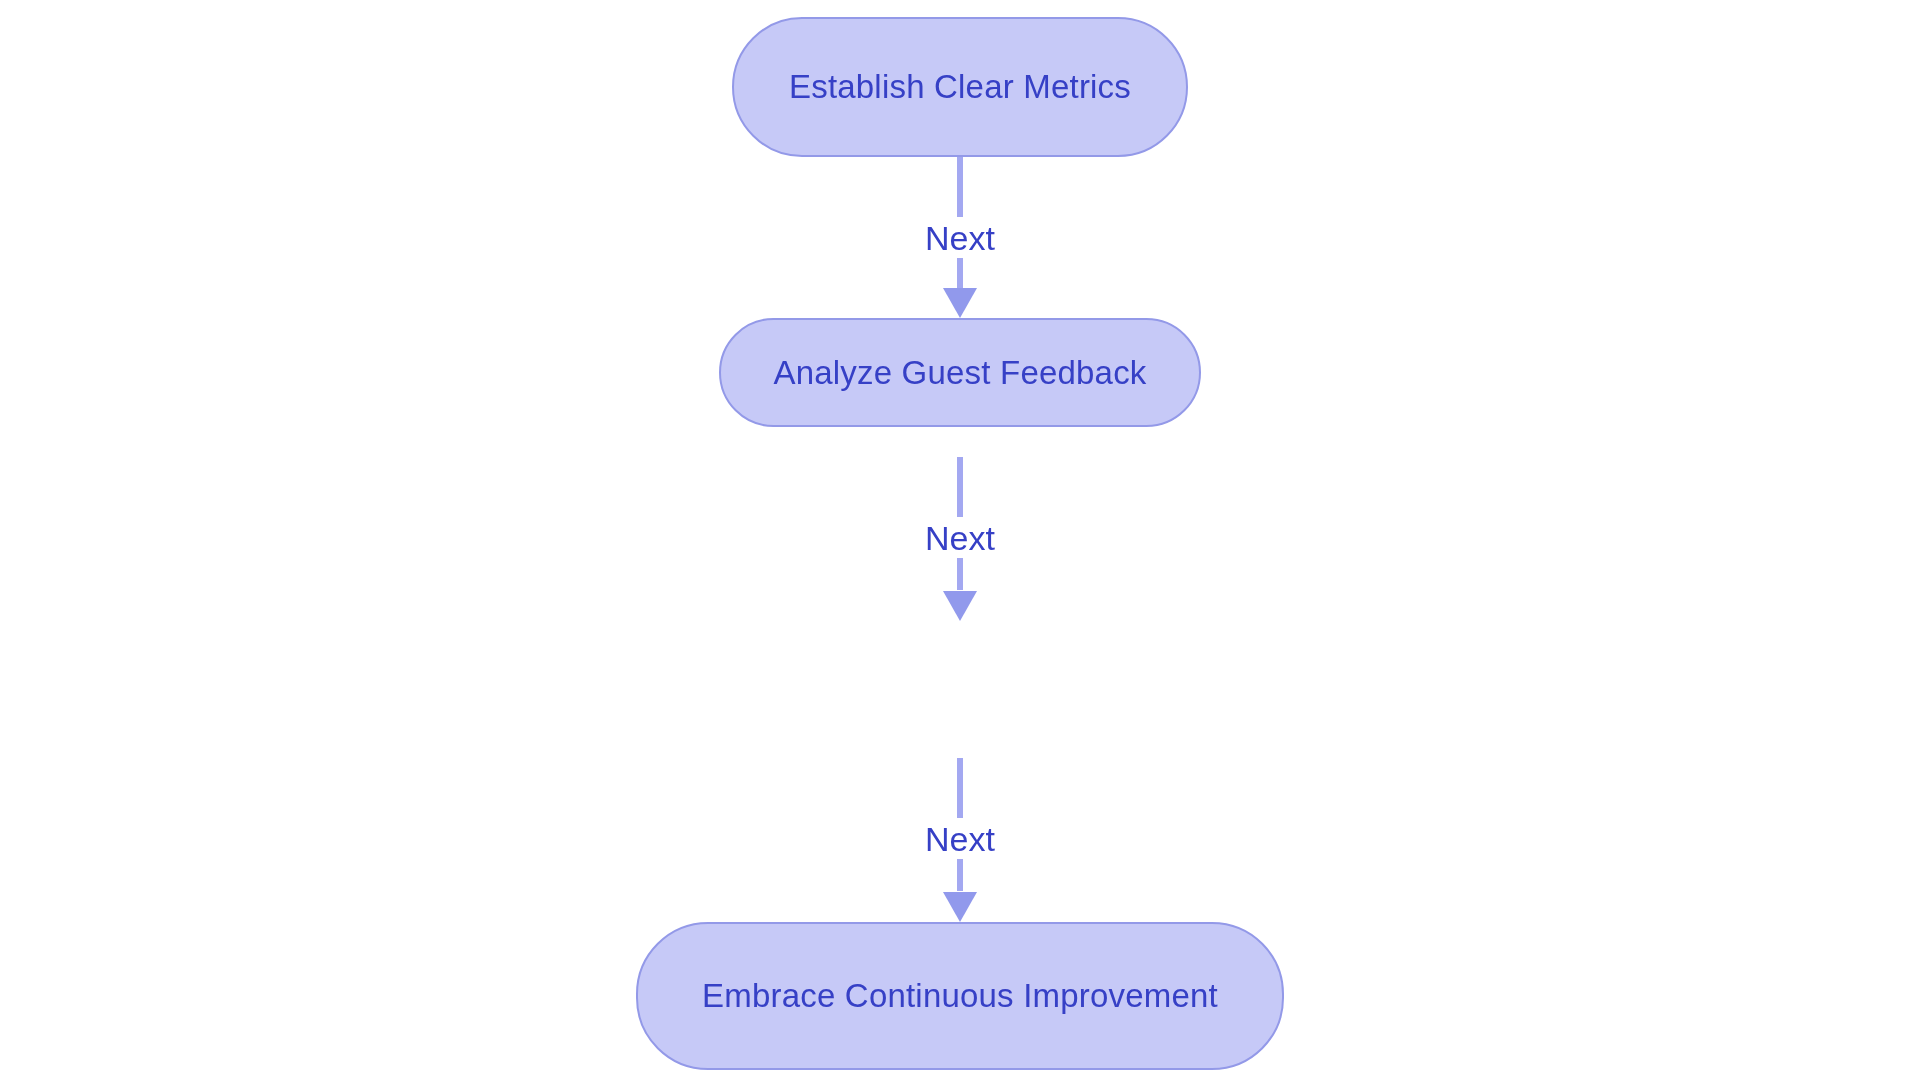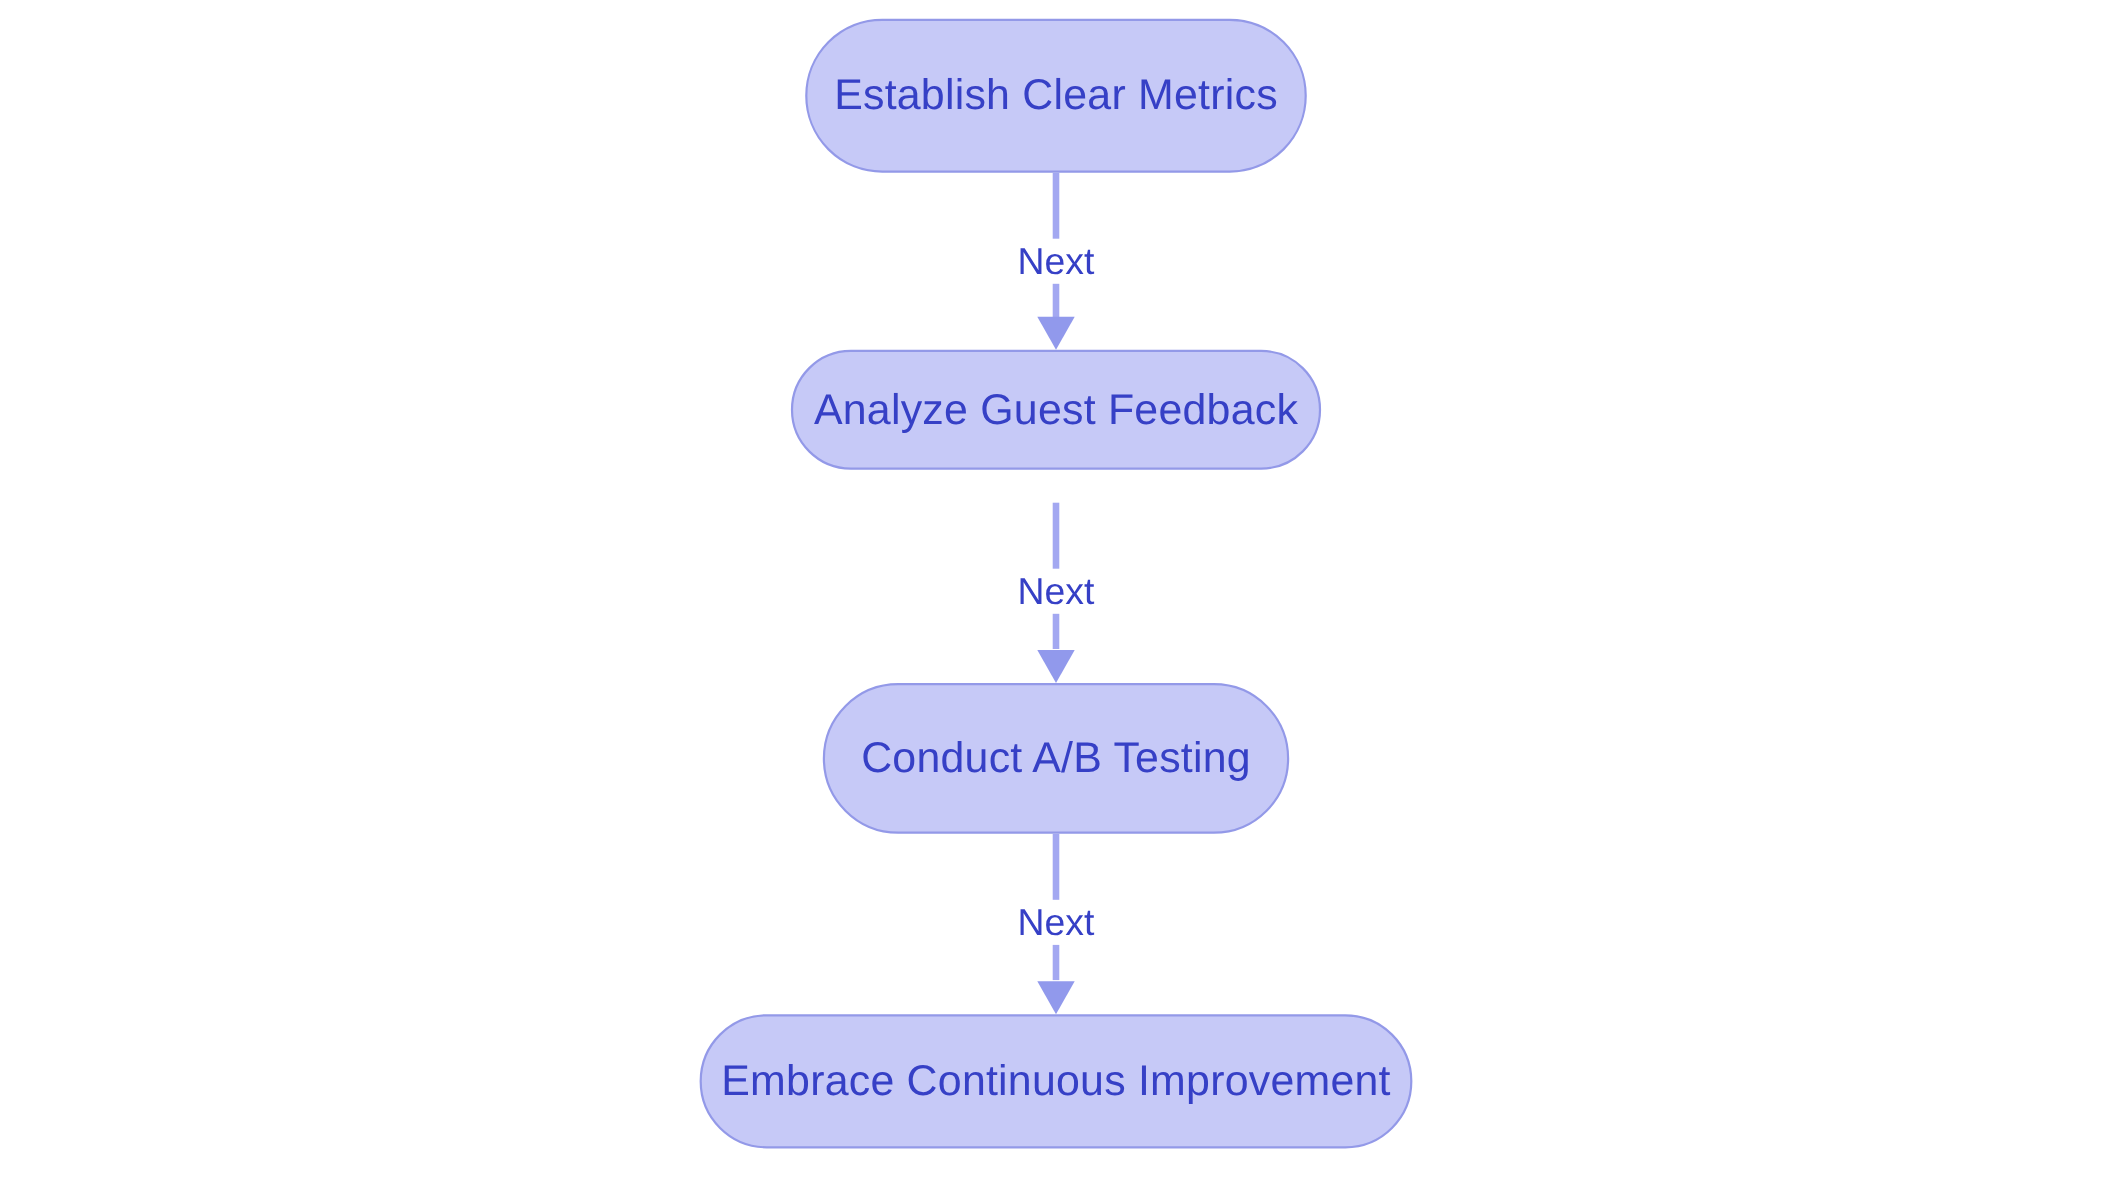--- a/index.html
+++ b/index.html
@@ -32,28 +32,28 @@
     position: absolute;
     background: var(--node-fill);
     border: 2px solid var(--node-border);
     border-radius: 72px;
     display: flex;
     align-items: center;
     justify-content: center;
   }
   .flow-node .node-label {
     color: var(--node-text);
-    font-size: 39px;
+    font-size: 33px;
     letter-spacing: 0.2px;
     white-space: nowrap;
   }
   .node-1 { left: 732px; top: 17px;  width: 456px; height: 140px; }
   .node-2 { left: 719px; top: 318px; width: 482px; height: 109px; }
   .node-3 { left: 748px; top: 621px; width: 424px; height: 137px; }
-  .node-4 { left: 636px; top: 922px; width: 648px; height: 122px; }
+  .node-4 { left: 636px; top: 922px; width: 648px; height: 148px; }
 
   .connector {
     position: absolute;
     left: 900px;
     width: 120px;
   }
   .conn-1 { top: 157px; height: 161px; }
   .conn-2 { top: 457px; height: 164px; }
   .conn-3 { top: 758px; height: 164px; }
 
@@ -108,23 +108,20 @@
     <span class="node-label">Analyze Guest Feedback</span>
   </div>
 
   <div class="connector conn-2">
     <div class="edge-seg seg-top"></div>
     <div class="edge-label">Next</div>
     <div class="edge-seg seg-bottom"></div>
     <div class="arrowhead"></div>
   </div>
 
-  <div class="flow-node node-3">
-    <span class="node-label">Conduct A/B Testing</span>
-  </div>
 
   <div class="connector conn-3">
     <div class="edge-seg seg-top"></div>
     <div class="edge-label">Next</div>
     <div class="edge-seg seg-bottom"></div>
     <div class="arrowhead"></div>
   </div>
 
   <div class="flow-node node-4">
     <span class="node-label">Embrace Continuous Improvement</span>

